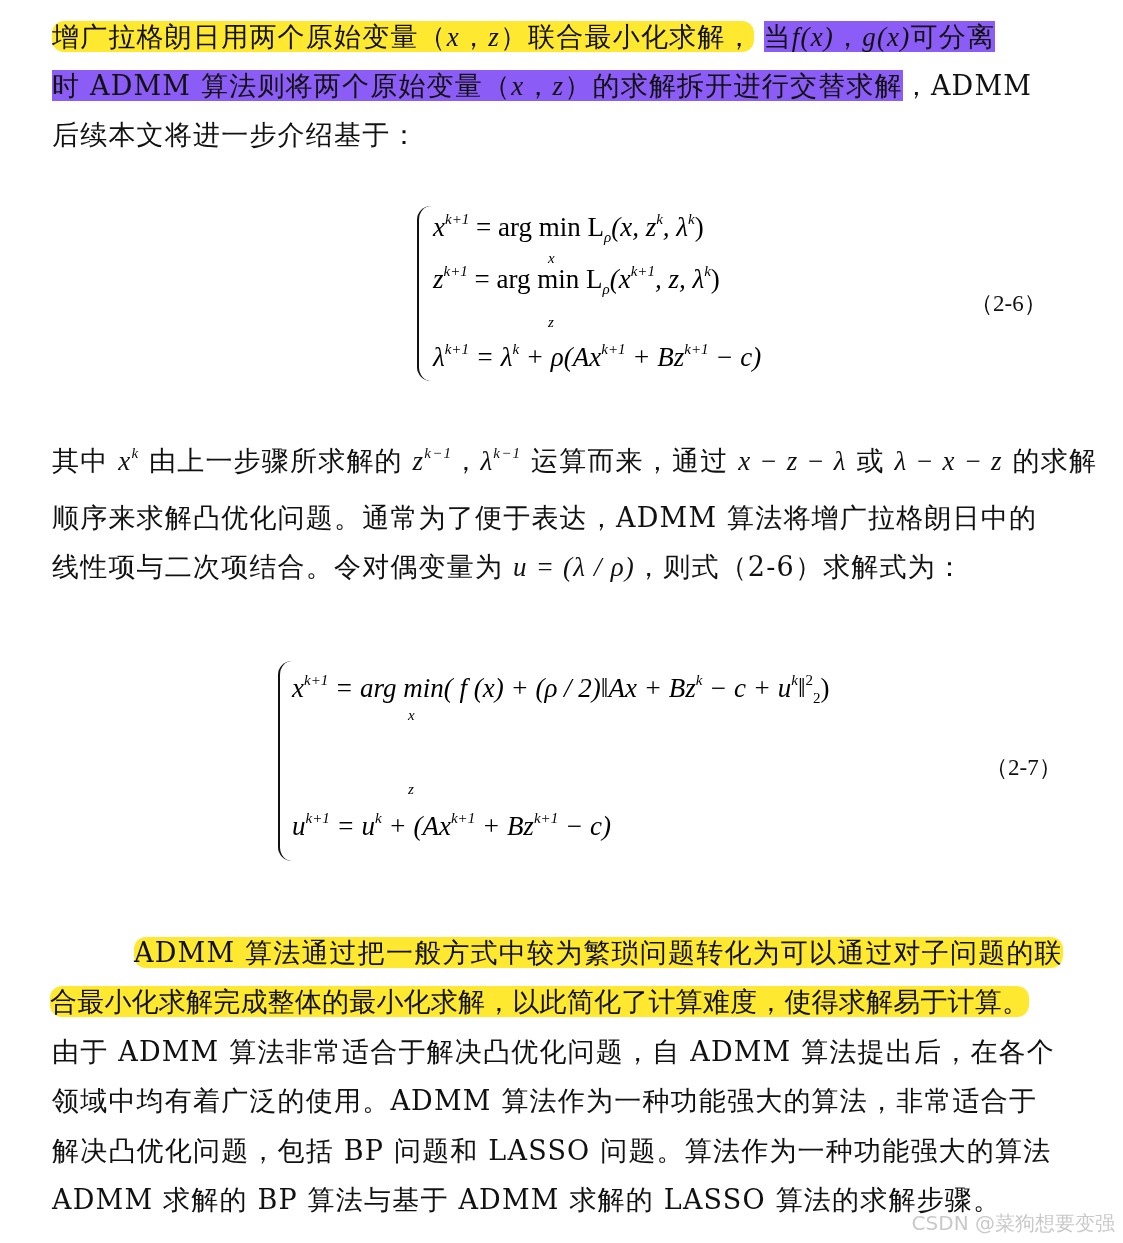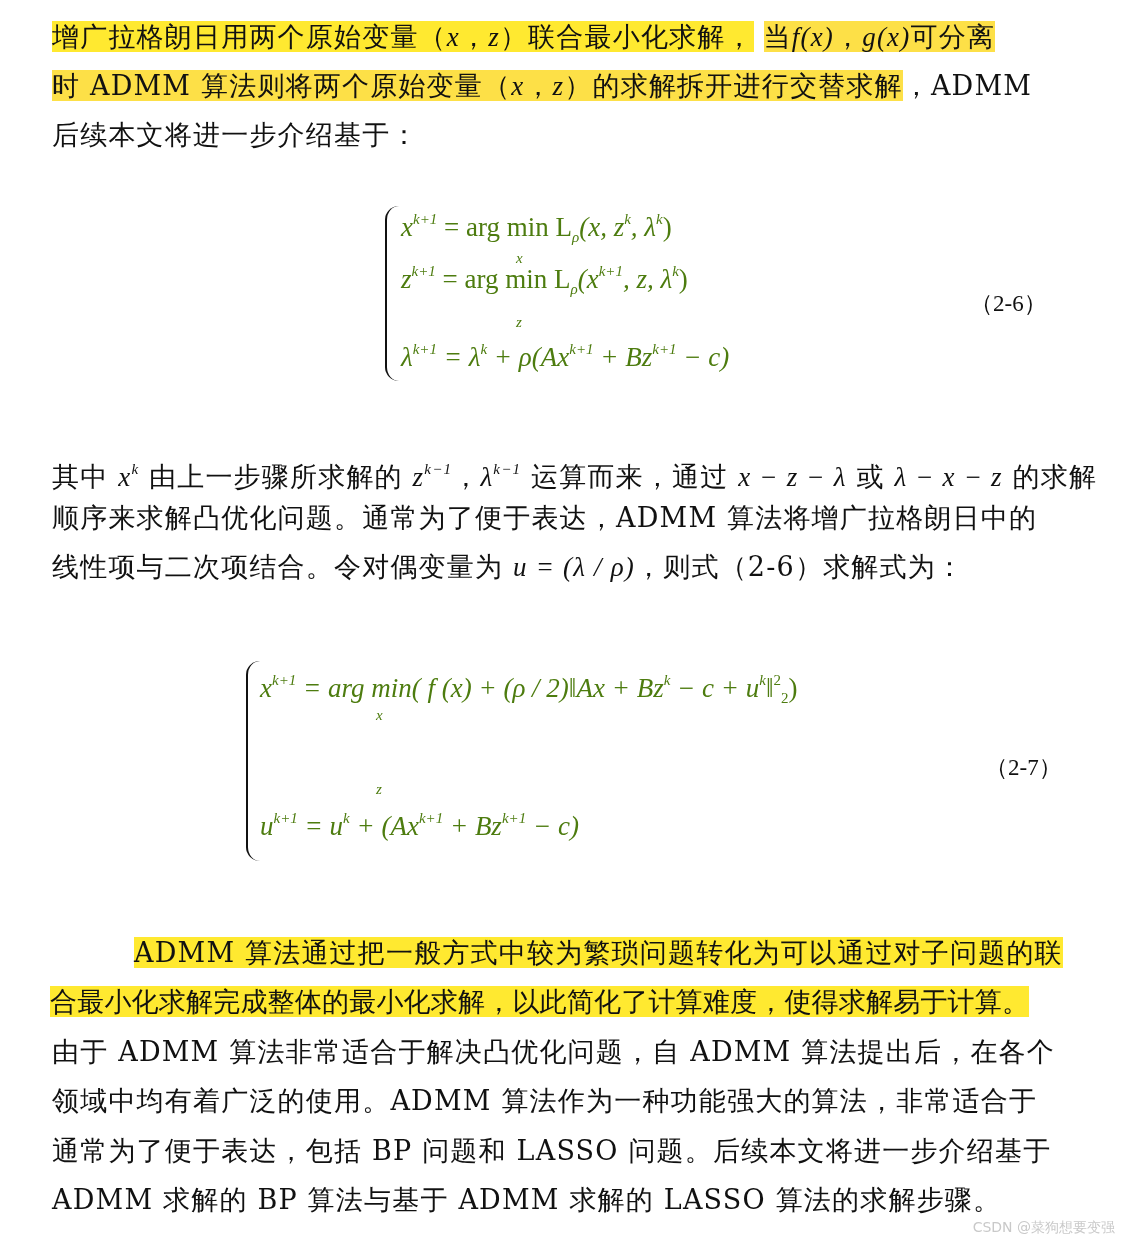--- a/index.html
+++ b/index.html
@@ -5,36 +5,36 @@
   html, body { margin:0; padding:0; background:#ffffff; }
   body {
     width:1123px; height:1243px; position:relative; overflow:hidden;
     font-family:"DejaVu Serif", "Liberation Serif", serif;
     color:#111;
   }
   .line {
     position:absolute; left:52px; font-size:27px; line-height:42px;
     white-space:nowrap; letter-spacing:1.2px;
   }
-  .hl-y { background:#FFE930; }
-  .hl-c { background:#fde047; }
+  .hl-y { background:#FFE930;border-radius:12px; }
+  .hl-c { background:#8b5cf6; }
   .m { font-family:"Liberation Serif", serif; font-style:italic; }
   sup { font-size:15px; vertical-align:12px; line-height:0; }
   sub { font-size:15px; line-height:0; }
 
-  .eq { position:absolute; font-family:"Liberation Serif", serif; font-size:27px; color:#4d7c0f; }
+  .eq { position:absolute; font-family:"Liberation Serif", serif; font-size:27px; color:#000000;margin-left:32px; }
   .brace {
     position:absolute; border-left:2px solid #111; border-radius:14px 0 0 14px;
   }
   .eq-row { position:absolute; white-space:nowrap; }
   .under { position:absolute; font-size:15px; font-style:italic; }
   .eq-num { position:absolute; font-family:"Liberation Serif", serif; font-size:23px; }
   .watermark {
     position:absolute; right:8px; bottom:6px; font-family:"DejaVu Sans", sans-serif;
-    font-size:14px; color:#c9c9c9;
+    font-size:20px; color:#c9c9c9;
   }
 </style>
 </head>
 <body>
 
 <div class="line" style="top:16px;">
   <span class="hl-y"><span>增广拉格朗日用两个原始变量（</span><span class="m">x</span><span>，</span><span class="m">z</span><span>）联合最小化求解，</span></span>
   <span class="hl-c"><span>当</span><span class="m">f(x)</span><span>，</span><span class="m">g(x)</span><span>可分离</span></span>
 </div>
 <div class="line" style="top:65px;">
@@ -54,21 +54,21 @@
     <span>= arg min L</span><sub class="m">ρ</sub><span class="m">(x</span><sup class="m">k+1</sup><span class="m">, z, λ</span><sup class="m">k</sup><span>)</span>
   </div>
   <div class="under" style="left:131px; top:114px;">z</div>
   <div class="eq-row" style="left:16px; top:142px;">
     <span class="m">λ</span><sup class="m">k+1</sup>
     <span class="m">= λ</span><sup class="m">k</sup><span class="m"> + ρ(Ax</span><sup class="m">k+1</sup><span class="m"> + Bz</span><sup class="m">k+1</sup><span class="m"> − c)</span>
   </div>
 </div>
 <div class="eq-num" style="left:970px; top:288px;">（2-6）</div>
 
-<div class="line" style="top:456px;">
+<div class="line" style="top:440px;">
   <span>其中 </span><span class="m">x</span><sup class="m">k</sup><span> 由上一步骤所求解的 </span><span class="m">z</span><sup class="m">k−1</sup><span>，</span><span class="m">λ</span><sup class="m">k−1</sup><span> 运算而来，通过 </span><span class="m">x − z − λ</span><span> 或 </span><span class="m">λ − x − z</span><span> 的求解</span>
 </div>
 <div class="line" style="top:497px;">顺序来求解凸优化问题。通常为了便于表达，ADMM 算法将增广拉格朗日中的</div>
 <div class="line" style="top:546px;">
   <span>线性项与二次项结合。令对偶变量为 </span><span class="m">u = (λ / ρ)</span><span>，则式（2-6）求解式为：</span>
 </div>
 
 <div class="eq" style="left:246px; top:655px; width:720px; height:215px;">
   <div class="brace" style="left:0; top:6px; width:14px; height:200px;"></div>
   <div class="eq-row" style="left:14px; top:18px;">
@@ -83,16 +83,16 @@
 <div class="eq-num" style="left:985px; top:752px;">（2-7）</div>
 
 <div class="line" style="top:932px; left:108px;padding-left:26px;">
   <span class="hl-y">ADMM 算法通过把一般方式中较为繁琐问题转化为可以通过对子问题的联</span>
 </div>
 <div class="line" style="top:981px; left:50px;">
   <span class="hl-y" style="letter-spacing:0.2px;">合最小化求解完成整体的最小化求解，以此简化了计算难度，使得求解易于计算。</span>
 </div>
 <div class="line" style="top:1031px;">由于 ADMM 算法非常适合于解决凸优化问题，自 ADMM 算法提出后，在各个</div>
 <div class="line" style="top:1080px;">领域中均有着广泛的使用。ADMM 算法作为一种功能强大的算法，非常适合于</div>
-<div class="line" style="top:1130px;">通常为了便于表达，包括 BP 问题和 LASSO 问题。后续本文将进一步介绍基于</div>
+<div class="line" style="top:1130px;">解决凸优化问题，包括 BP 问题和 LASSO 问题。算法作为一种功能强大的算法</div>
 <div class="line" style="top:1179px;">ADMM 求解的 BP 算法与基于 ADMM 求解的 LASSO 算法的求解步骤。</div>
 
 <div class="watermark">CSDN @菜狗想要变强</div>
 
 </body></html>

